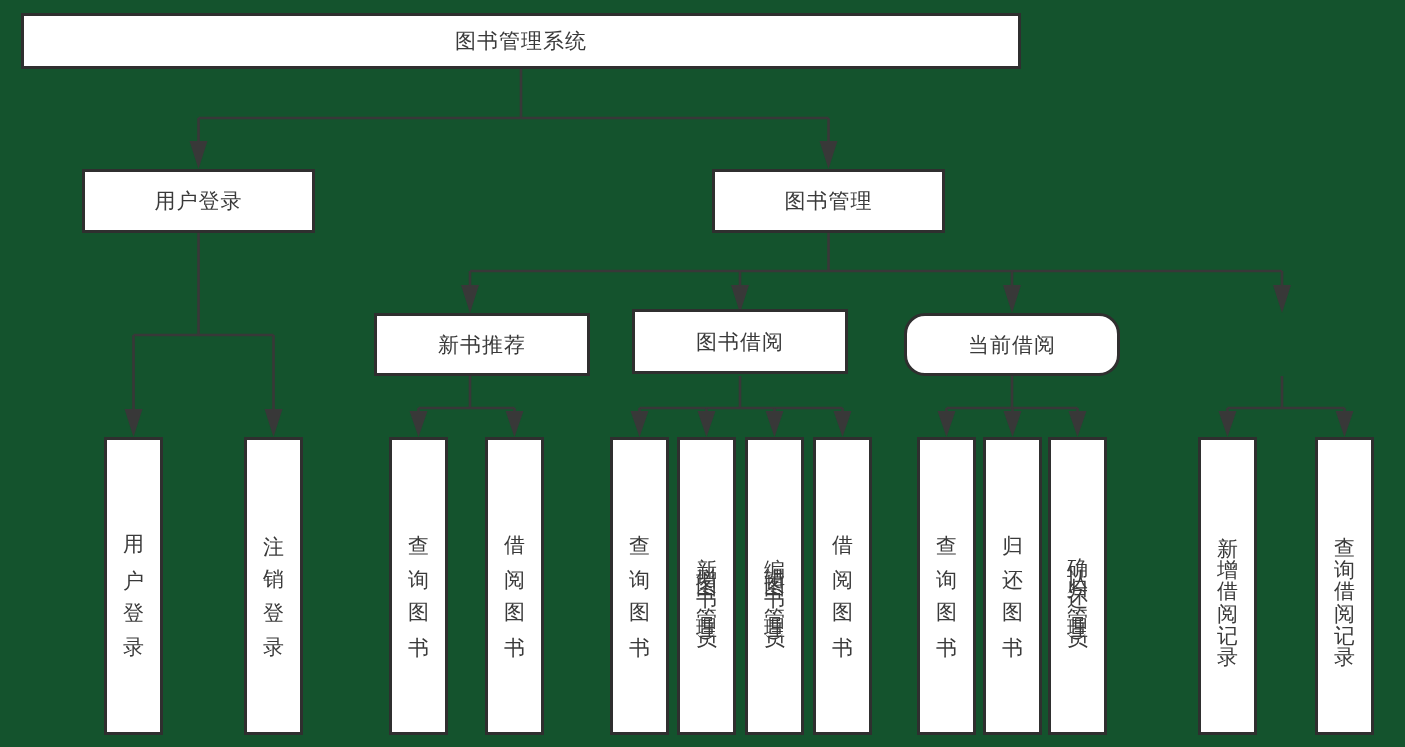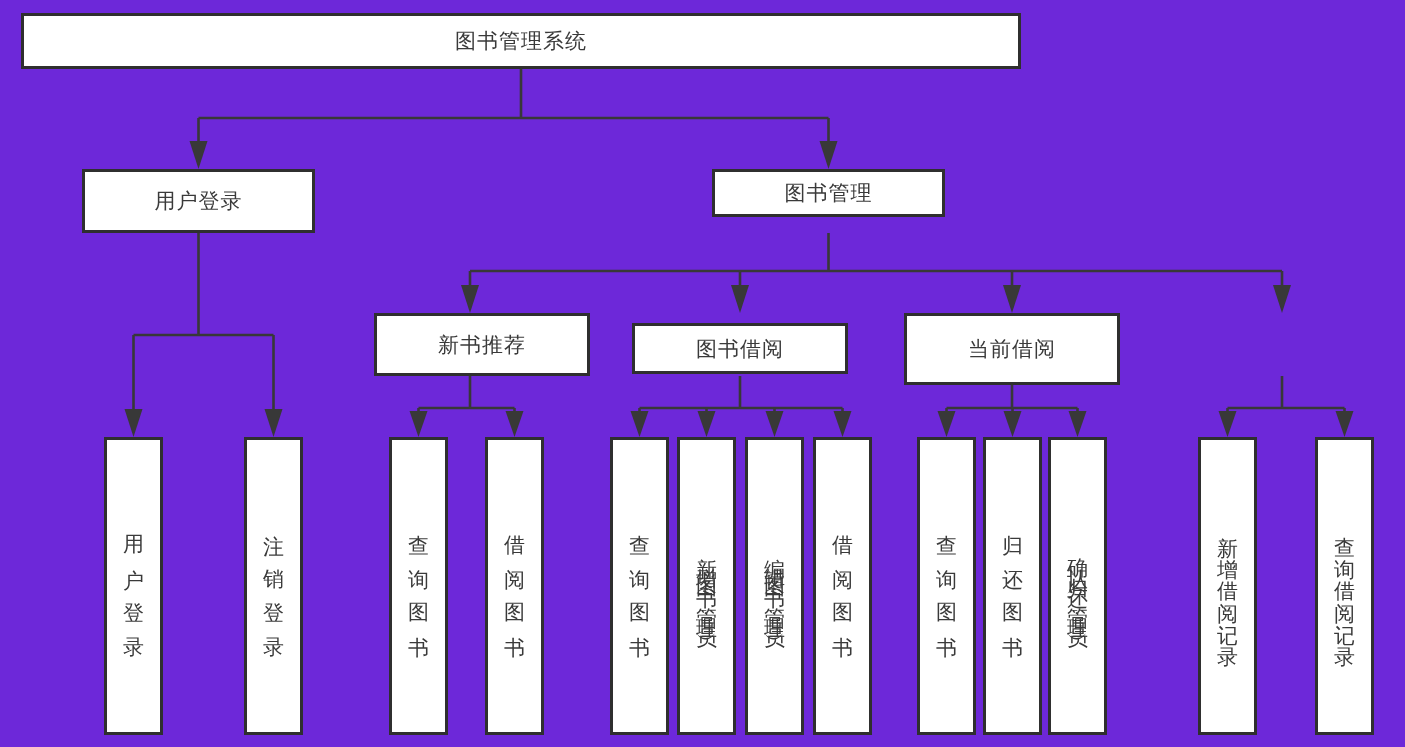--- a/index.html
+++ b/index.html
@@ -1,20 +1,20 @@
 <!DOCTYPE html>
 <html><head>
 <meta charset="utf-8">
 <style>
   html, body { margin: 0; padding: 0; background: #ffffff; }
   #canvas {
     position: relative;
     width: 1405px;
     height: 747px;
-    background: #6d28d9;
+    background: #14532d;
     overflow: hidden;
     font-family: "Liberation Sans", "DejaVu Sans", sans-serif;
   }
   #wires {
     position: absolute;
     left: 0; top: 0;
     width: 1405px; height: 747px;
   }
   #wires path {
     stroke: #383838;
@@ -133,31 +133,31 @@
     </g>
   </svg>
 
   <div class="box h" style="left:21px; top:13px; width:1000px; height:56px;">
     <span>图书管理系统</span>
   </div>
 
   <div class="box h" style="left:82px; top:169px; width:233px; height:64px;">
     <span>用户登录</span>
   </div>
-  <div class="box h" style="left:712px; top:169px; width:233px; height:48px;">
+  <div class="box h" style="left:712px; top:169px; width:233px; height:64px;">
     <span>图书管理</span>
   </div>
 
   <div class="box h" style="left:362px; top:313px; width:216px; height:63px;margin-left:12px;">
     <span>新书推荐</span>
   </div>
-  <div class="box h" style="left:632px; top:323px; width:216px; height:51px;">
+  <div class="box h" style="left:632px; top:309px; width:216px; height:65px;">
     <span>图书借阅</span>
   </div>
-  <div class="box h" style="left:904px; top:313px; width:216px; height:72px;">
+  <div class="box h" style="left:904px; top:313px; width:216px; height:63px;border-radius:21px;">
     <span>当前借阅</span>
   </div>
 
   <div class="box v" style="left:104px; top:437px; width:59px; height:298px;">
     <span class="vtext ls4">用户登录</span>
   </div>
   <div class="box v" style="left:244px; top:437px; width:59px; height:298px;">
     <span class="vtext ls4">注销登录</span>
   </div>
 

